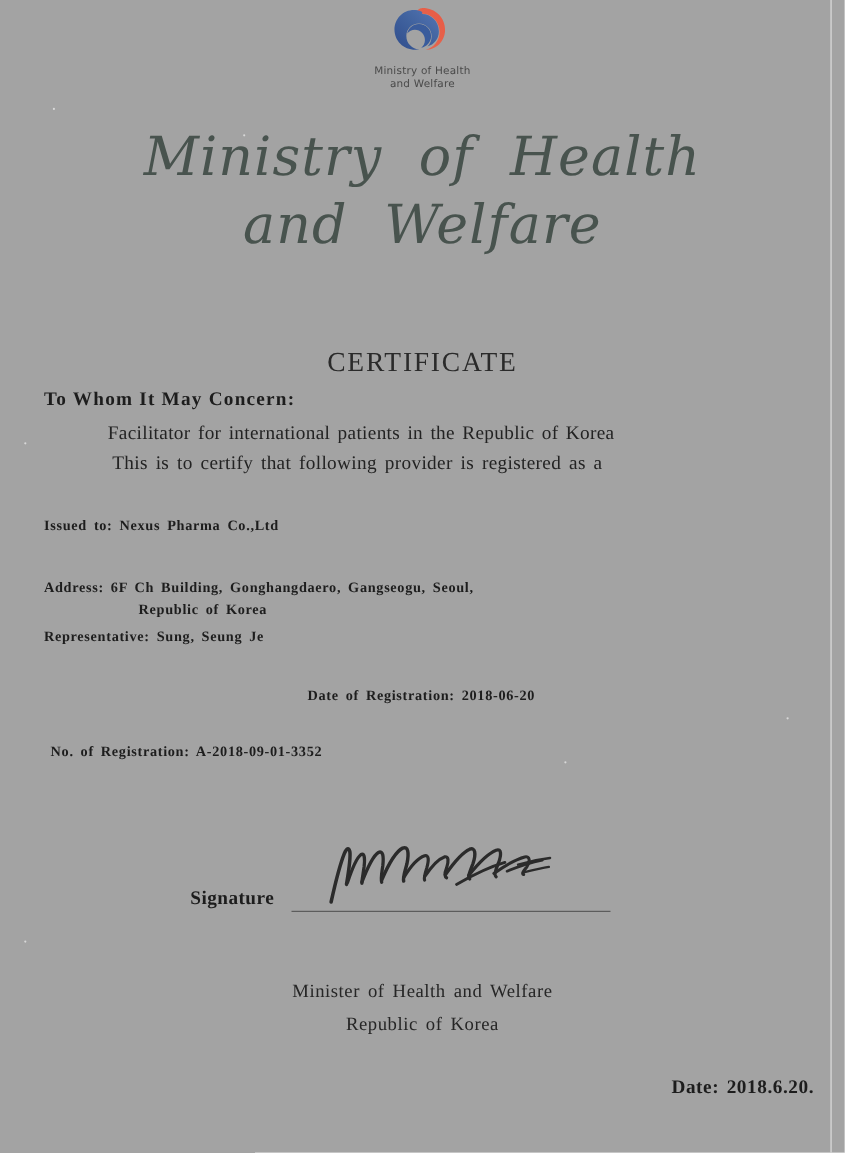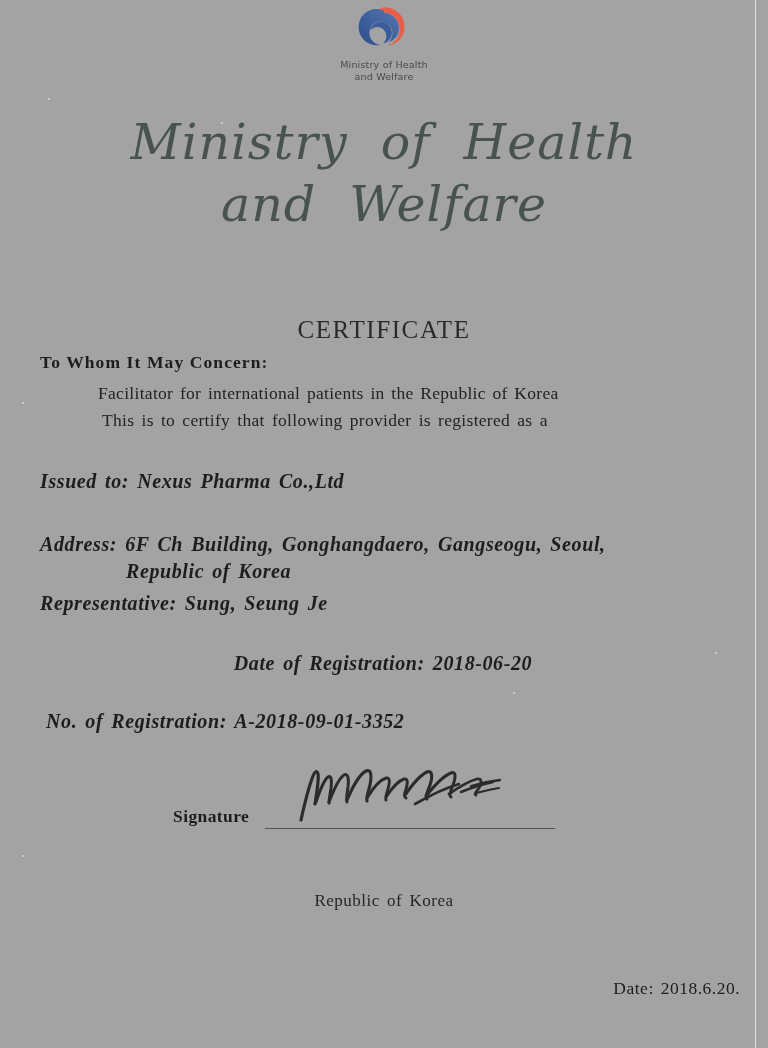--- a/index.html
+++ b/index.html
@@ -115,26 +115,25 @@
     letter-spacing: 0.3px;
     word-spacing: 2.5px;
     color: #232323;
   }
   .para-line.second {
     padding-left: 58px;
     word-spacing: 2px;
   }
 
   .field {
-    font-size: 20px;
+    font-size: 13px;
     font-weight: bold;
     letter-spacing: 0.6px;
     word-spacing: 2.5px;
     margin: 0;
-    font-style: italic;
   }
   .field-issued { margin-top: 39px; }
   .field-address { margin-top: 40px; }
   .field-address-cont {
     margin-top: 4px;
     padding-left: 86px;
   }
   .field-rep { margin-top: 9px; }
   .field-date-reg { margin-top: 37px; padding-left: 6px; text-align: center; }
   .field-no-reg { margin-top: 35px; padding-left: 6px; }
@@ -185,21 +184,21 @@
     word-spacing: 2.5px;
     color: #262626;
   }
   .footer-block .ln { display: block; }
 
   .issue-date {
     position: absolute;
     top: 978px;
     right: 28px;
     font-size: 17.5px;
-    font-weight: normal;
+    font-weight: bold;
     letter-spacing: 0.5px;
     word-spacing: 2px;
   }
 </style>
 </head>
 <body>
 
 <div class="page">
 
   <div class="scan-edge"></div>
@@ -316,20 +315,21 @@
         <path d="M156 32 C166 25 176 19 184 17 C189 16 189 21 186 26 C183 30 181 32 183 33" stroke-width="2.8"></path>
         <path d="M168 30 C178 26 190 22 200 20" stroke-width="2.5"></path>
         <path d="M178 24 C188 21 198 19 207 18" stroke-width="2.3"></path>
         <path d="M183 31 C191 29 199 27 206 26" stroke-width="2.1"></path>
       </g>
     </svg>
     <div class="signature-rule"></div>
   </div>
 
   <div class="footer-block">
+    <span class="ln">Minister  of  Health  and  Welfare</span>
     <span class="ln">Republic  of  Korea</span>
   </div>
 
   <div class="issue-date">
     <span>Date:</span>
     <span>2018.6.20.</span>
   </div>
 
 </div>
 

